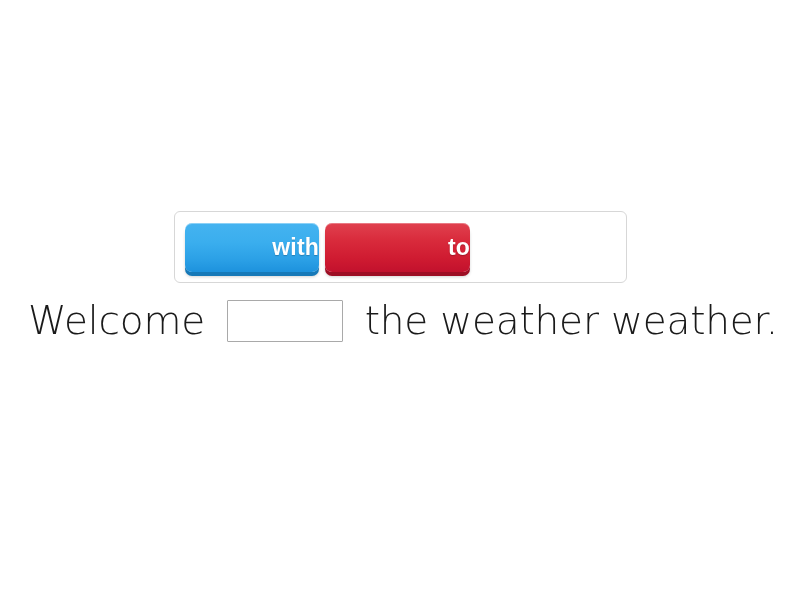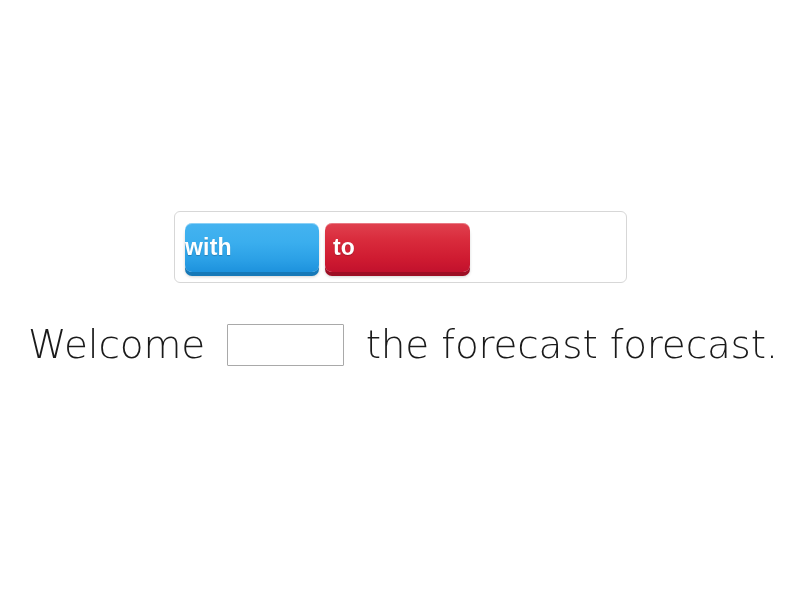--- a/index.html
+++ b/index.html
@@ -38,21 +38,21 @@
     height: 49px;
     box-sizing: border-box;
     border: 0;
     border-radius: 7px;
     color: #ffffff;
     font-family: "Liberation Sans", sans-serif;
     font-weight: bold;
     font-size: 23px;
     letter-spacing: 0.2px;
     line-height: 45px;
-    text-align: left;
+    text-align: right;
     cursor: pointer;
     user-select: none;
     text-shadow: 0 1px 1px rgba(0,0,0,0.22);
     padding: 0;
   }
 
   .choice-with {
     width: 134px;
     background: linear-gradient(to bottom, #45b3f0 0%, #3aaeee 40%, #2ba0e6 75%, #1d92dd 100%);
     box-shadow: inset 0 1px 0 rgba(255,255,255,0.38),
@@ -85,21 +85,20 @@
     width: 750px;
     height: 56px;
     display: flex;
     align-items: center;
     font-family: "DejaVu Sans", "Liberation Sans", sans-serif;
     font-weight: 300;
     font-size: 39px;
     color: #1a1a1a;
     white-space: pre;
     letter-spacing: -0.2px;
-    margin-top: 24px;
   }
 
   .sentence-text {
     font-weight: 300;
   }
 
   .blank-slot {
     display: inline-block;
     width: 132px;
     height: 42px;
@@ -117,14 +116,14 @@
 <body>
 
 <div class="word-bank">
   <button class="choice choice-with">with</button>
   <button class="choice choice-to">to</button>
 </div>
 
 <div class="sentence">
   <span class="sentence-text">Welcome</span>
   <span class="blank-slot"></span>
-  <span class="sentence-text">the forecast forecast.</span>
+  <span class="sentence-text">the weather weather.</span>
 </div>
 
 </body></html>

